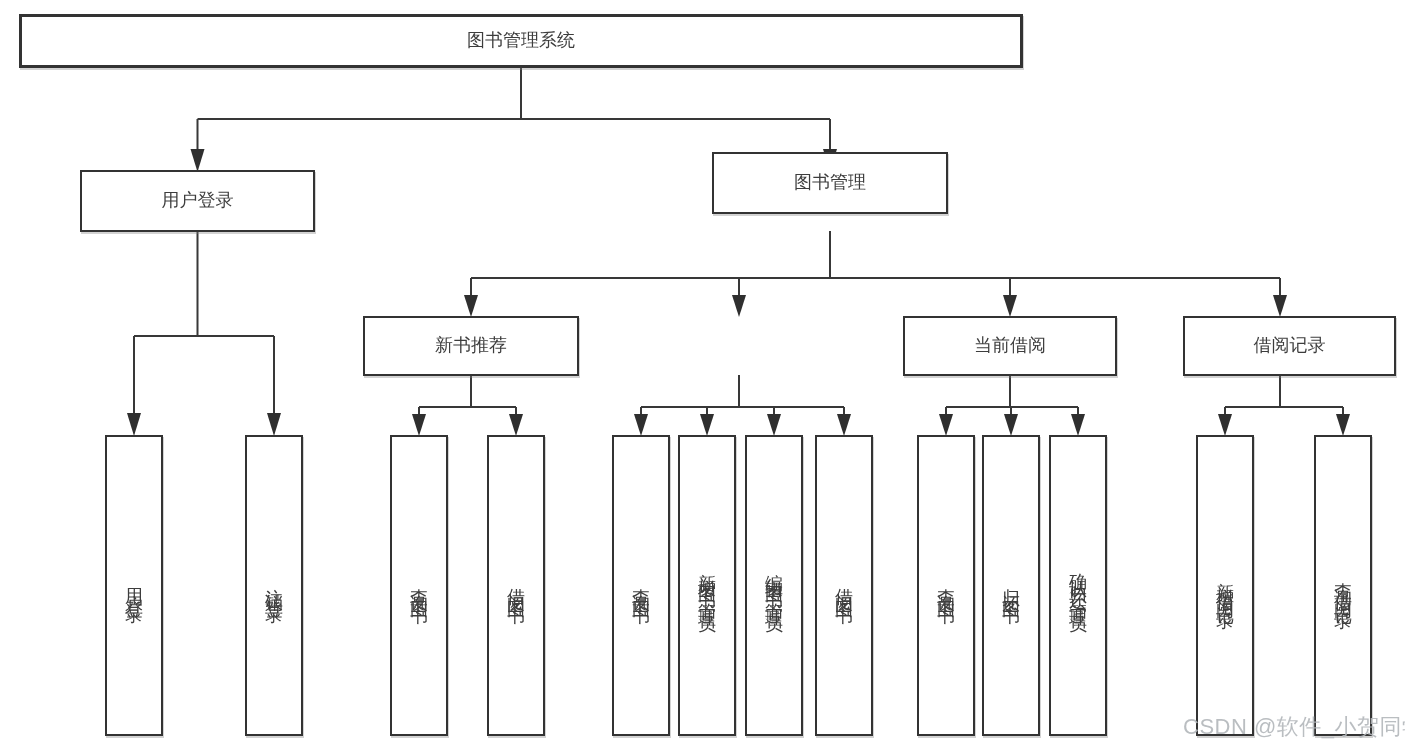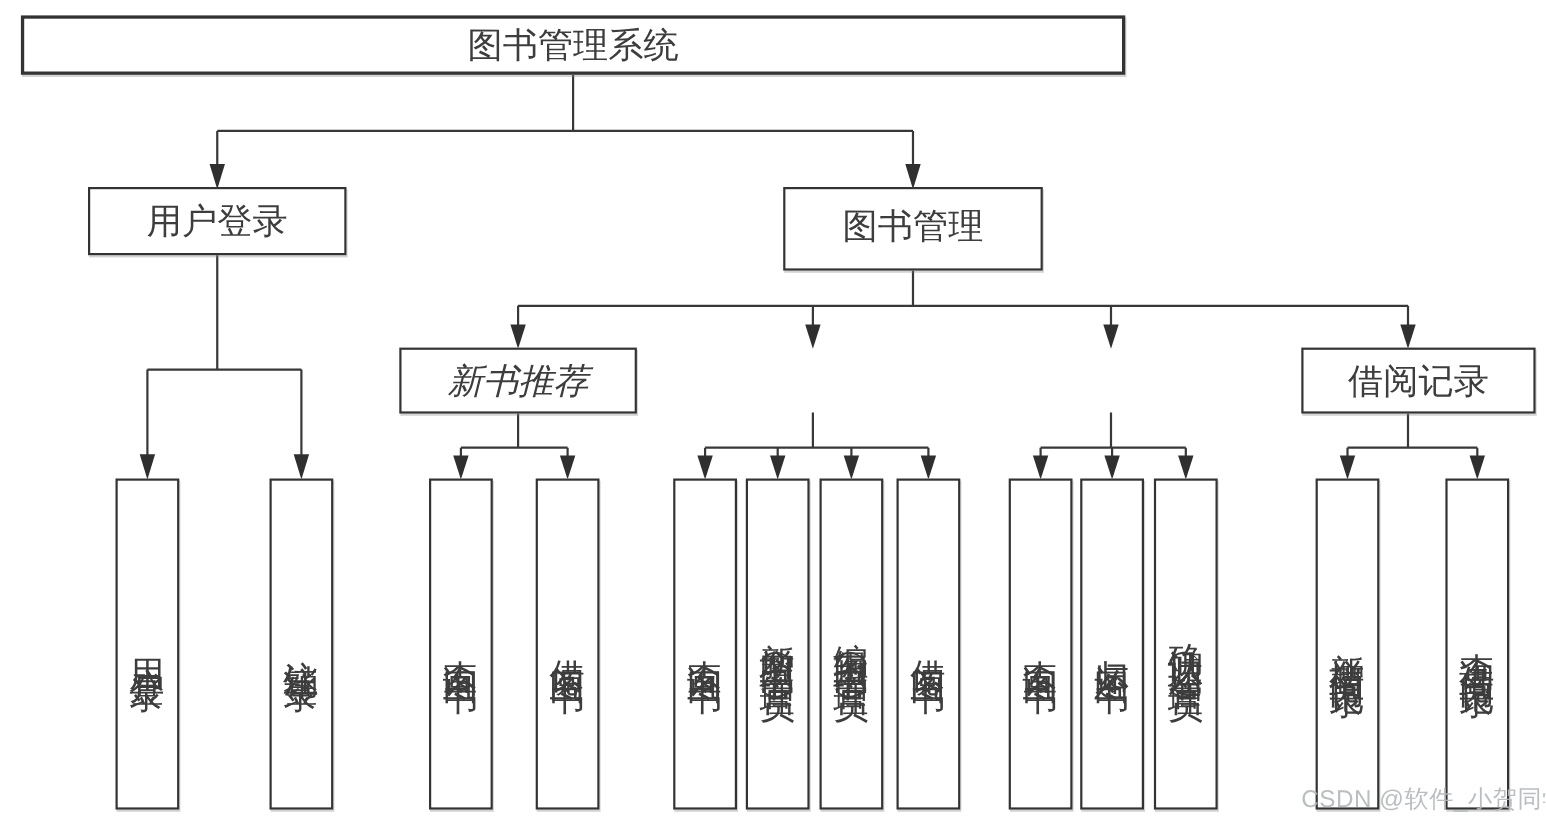--- a/index.html
+++ b/index.html
@@ -33,35 +33,35 @@
   .box {
     position: absolute;
     box-sizing: border-box;
     background: #ffffff;
     border: 2px solid var(--border, #333333);
     display: flex;
     align-items: center;
     justify-content: center;
     z-index: 1;
     color: var(--text, #3d3d3d);
-    font-size: 32px;
+    font-size: 18px;
     box-shadow: 1px 2px 0 rgba(130,130,130,0.35);
   }
   .box span {
     white-space: nowrap;
     line-height: 1.2;
   }
   .root-box {
     left: 19px; top: 14px; width: 1004px; height: 54px;
     border-width: 3px;
   }
   .lv2-a { left: 80px;  top: 170px; width: 235px; height: 62px; }
-  .lv2-b { left: 712px; top: 170px; width: 236px; height: 76px; font-family: Liberation Mono, monospace; }
+  .lv2-b { left: 712px; top: 152px; width: 236px; height: 62px; }
   .lv3   { top: 316px; height: 60px; }
-  .lv3-a { left: 363px;  width: 216px; font-style: italic; }
+  .lv3-a { left: 363px;  width: 216px; }
   .lv3-b { left: 633px;  width: 212px; }
   .lv3-c { left: 903px;  width: 214px; }
   .lv3-d { left: 1173px; width: 213px; margin-left: 10px; }
   .leaf {
     top: 435px; height: 301px; width: 58px;
   }
   .leaf span {
     writing-mode: vertical-rl;
     text-orientation: mixed;
     letter-spacing: 6px;
@@ -148,20 +148,23 @@
   <div class="box lv2-a">
     <span>用户登录</span>
   </div>
   <div class="box lv2-b">
     <span>图书管理</span>
   </div>
 
   <div class="box lv3 lv3-a">
     <span>新书推荐</span>
   </div>
+  <div class="box lv3 lv3-c">
+    <span>当前借阅</span>
+  </div>
   <div class="box lv3 lv3-d">
     <span>借阅记录</span>
   </div>
 
   <div class="box leaf leaf-1">
     <span>用户登录</span>
   </div>
   <div class="box leaf leaf-2">
     <span>注销登录</span>
   </div>

